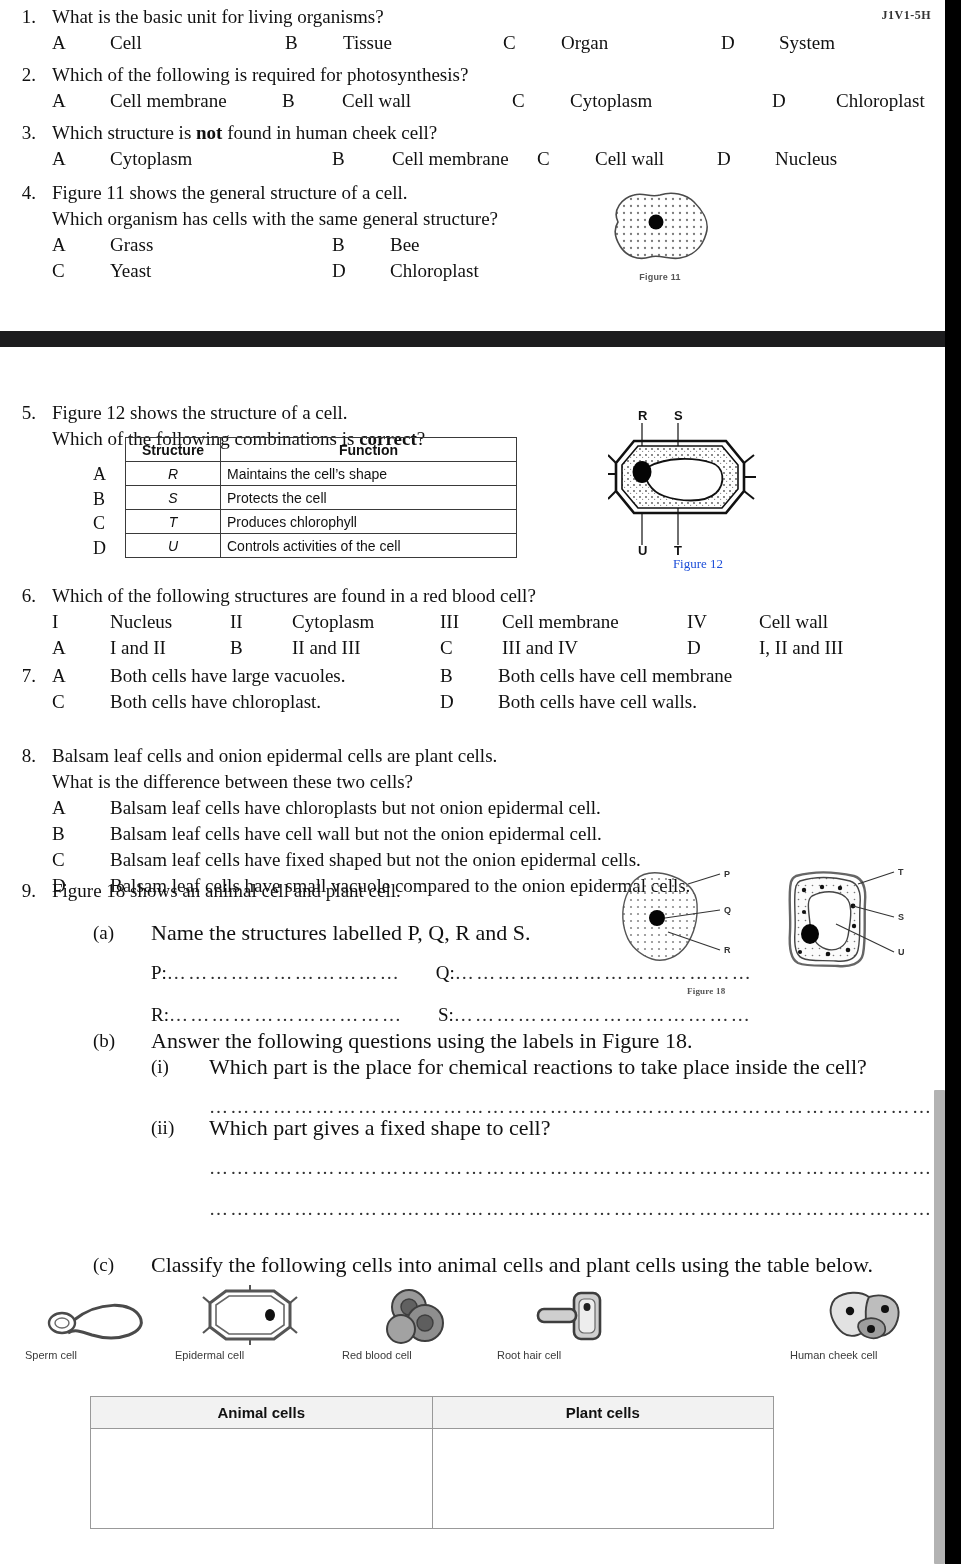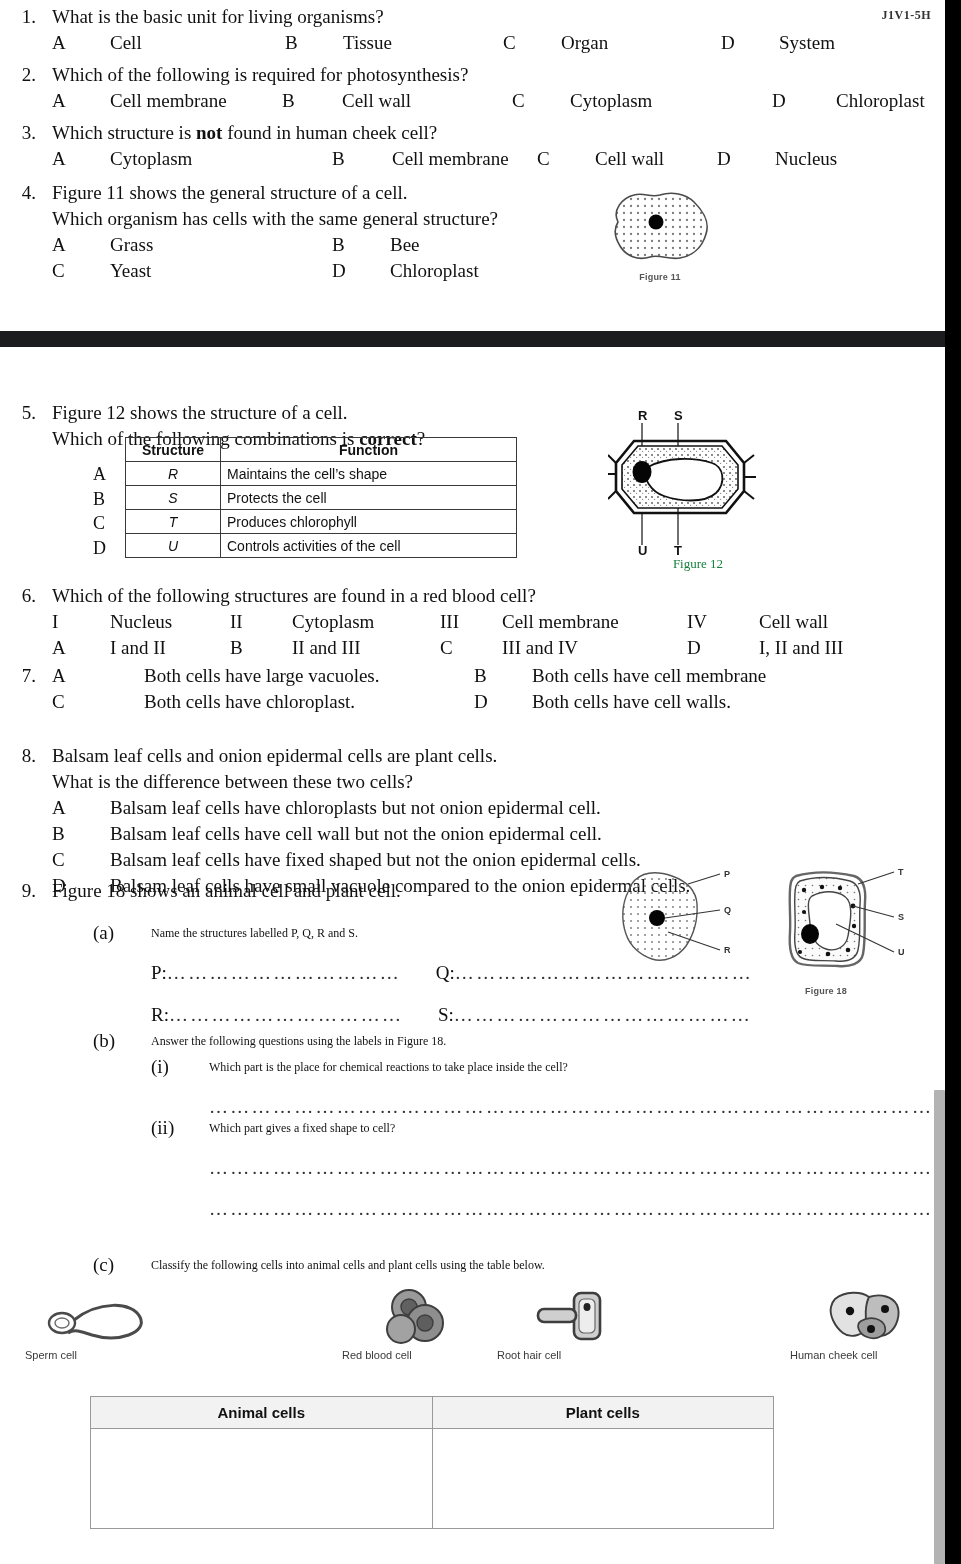--- a/index.html
+++ b/index.html
@@ -127,21 +127,21 @@
     font-size: 9px;
     font-family: "Liberation Sans", sans-serif;
     color: #555;
     text-align: center;
     font-weight: bold;
     letter-spacing: .2px;
   }
   .figcap12 {
     font-size: 13px;
     font-family: "Liberation Serif", serif;
-    color: #15803d;
+    color: #1d4ed8;
     text-align: center;
     font-weight: normal;
   }
 
   
   .q5table {
     position: absolute;
     left: 125px;
     top: 437px;
     width: 392px;
@@ -184,30 +184,30 @@
   .o-w6aa { width: 58px; }
   .o-w6bb { width: 120px; }
   .o-w6cc { width: 62px; }
   .o-w6dd { width: 148px; }
   .o-w6ee { width: 62px; }
   .o-w6ff { width: 185px; }
   .o-w6gg { width: 72px; }
 
   
   .o-w7a { width: 58px; }
-  .o-w7b { width: 330px; margin-left: 34px; }
+  .o-w7b { width: 330px; }
   .o-w7c { width: 58px; }
 
   
   .o-w8a { width: 58px; }
 
   
   .sub { display: flex; }
   .sublabel { width: 58px; flex: 0 0 58px; font-size: 19px; line-height: 26px;}
-  .subbody { font-size: 12px; line-height: 26px; }
+  .subbody { font-size: 22px; line-height: 26px; }
 
   .dots {
     font-family: "Liberation Serif", serif;
     letter-spacing: 2.3px;
     color: #333;
   }
 
   .ansline {
     display: inline-block;
     overflow: hidden;
@@ -562,21 +562,21 @@
       <circle cx="204" cy="50" r="2.1" fill="#111"></circle>
       <circle cx="200" cy="90" r="2.1" fill="#111"></circle>
 
       <line x1="258" y1="22" x2="294" y2="10" stroke="#333" stroke-width="1.1"></line>
       <text x="298" y="13" font-family="Liberation Sans, sans-serif" font-size="9" font-weight="bold" fill="#333">T</text>
       <line x1="253" y1="44" x2="294" y2="55" stroke="#333" stroke-width="1.1"></line>
       <text x="298" y="58" font-family="Liberation Sans, sans-serif" font-size="9" font-weight="bold" fill="#333">S</text>
       <line x1="236" y1="62" x2="294" y2="90" stroke="#333" stroke-width="1.1"></line>
       <text x="298" y="93" font-family="Liberation Sans, sans-serif" font-size="9" font-weight="bold" fill="#333">U</text>
     </svg>
-    <div class="figcap" style="text-align:center; margin-left:112px; margin-top:-6px;">Figure 18</div>
+    <div class="figcap" style="text-align:left; margin-left:87px; margin-top:-6px;font-family:Liberation Serif, serif;">Figure 18</div>
   </div>
 
   <div class="sub" style="position:absolute; left:93px; top:920px; width:700px;">
     <div class="sublabel">(a)</div>
     <div class="subbody">Name the structures labelled P, Q, R and S.</div>
   </div>
 
   <div style="position:absolute; left:151px; top:962px; width:760px;">
     <div style="display:flex; align-items:baseline; margin-bottom:20px;">
       <span style="font-size:19px;">P:</span>
@@ -626,20 +626,34 @@
 
     <div class="cellitem" style="left:25px; top:0;">
       <svg width="120" height="62" viewBox="0 0 120 62" style="margin:0 auto;">
         <ellipse cx="22" cy="38" rx="13" ry="10" fill="none" stroke="#4a4a4a" stroke-width="2.4"></ellipse>
         <ellipse cx="22" cy="38" rx="7" ry="5" fill="none" stroke="#6a6a6a" stroke-width="1.4"></ellipse>
         <path d="M34,35 C58,16 92,16 100,32 C108,48 78,58 52,50 C40,46 34,44 28,48" fill="none" stroke="#4a4a4a" stroke-width="3"></path>
       </svg>
       <div class="cap">Sperm cell</div>
     </div>
 
+    <div class="cellitem" style="left:175px; top:0;">
+      <svg width="120" height="62" viewBox="0 0 120 62" style="margin:0 auto;">
+        <path d="M20,18 L36,6 L84,6 L100,18 L100,42 L84,54 L36,54 L20,42 Z" fill="none" stroke="#555" stroke-width="3"></path>
+        <path d="M26,20 L39,11 L81,11 L94,20 L94,40 L81,49 L39,49 L26,40 Z" fill="none" stroke="#666" stroke-width="1.6"></path>
+        <line x1="20" y1="18" x2="13" y2="12" stroke="#555" stroke-width="2.2"></line>
+        <line x1="100" y1="18" x2="107" y2="12" stroke="#555" stroke-width="2.2"></line>
+        <line x1="20" y1="42" x2="13" y2="48" stroke="#555" stroke-width="2.2"></line>
+        <line x1="100" y1="42" x2="107" y2="48" stroke="#555" stroke-width="2.2"></line>
+        <line x1="60" y1="6" x2="60" y2="0" stroke="#555" stroke-width="2"></line>
+        <line x1="60" y1="54" x2="60" y2="60" stroke="#555" stroke-width="2"></line>
+        <ellipse cx="80" cy="30" rx="5" ry="6" fill="#111"></ellipse>
+      </svg>
+      <div class="cap">Epidermal cell</div>
+    </div>
 
     <div class="cellitem" style="left:342px; top:0;">
       <svg width="120" height="62" viewBox="0 0 120 62" style="margin:0 auto;">
         <circle cx="52" cy="22" r="17" fill="#9a9a9a" stroke="#3e3e3e" stroke-width="2"></circle>
         <circle cx="52" cy="22" r="8" fill="#616161" stroke="#3e3e3e" stroke-width="1.4"></circle>
         <circle cx="68" cy="38" r="18" fill="#8e8e8e" stroke="#3e3e3e" stroke-width="2"></circle>
         <circle cx="68" cy="38" r="8" fill="#5e5e5e" stroke="#3e3e3e" stroke-width="1.4"></circle>
         <circle cx="44" cy="44" r="14" fill="#a2a2a2" stroke="#3e3e3e" stroke-width="2"></circle>
       </svg>
       <div class="cap">Red blood cell</div>

